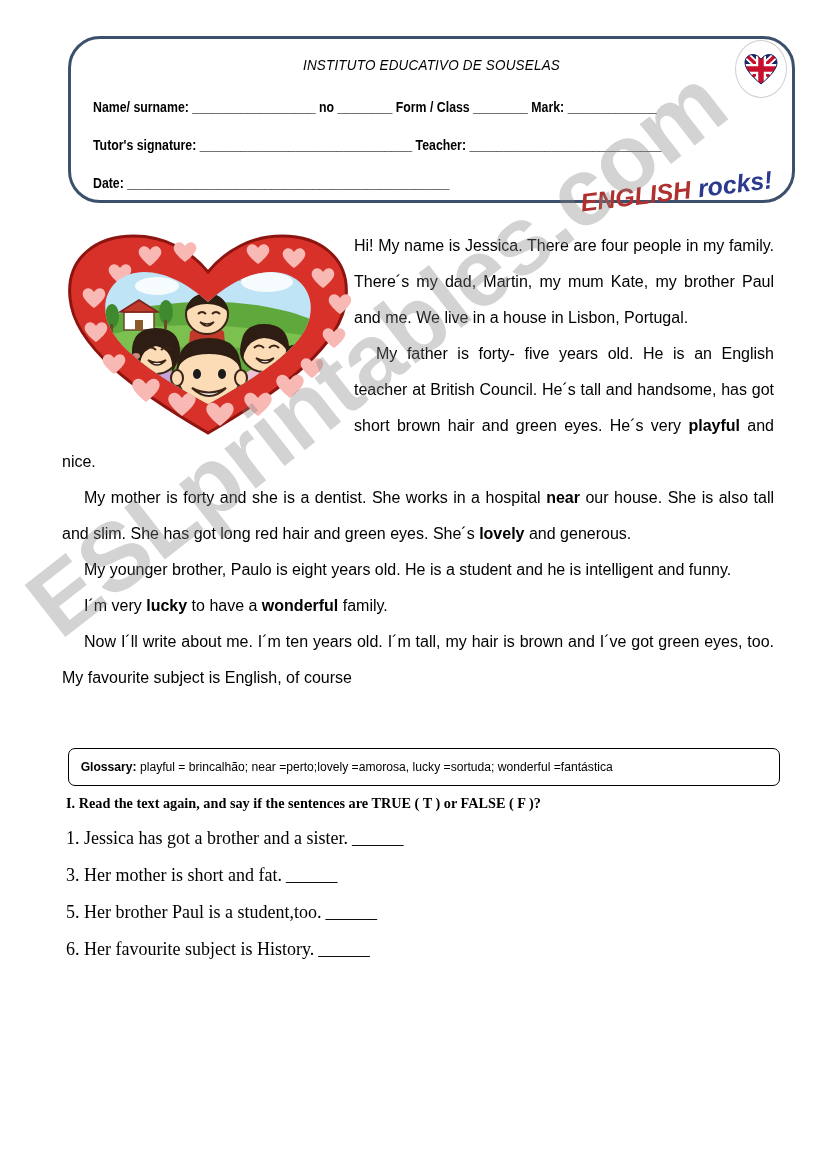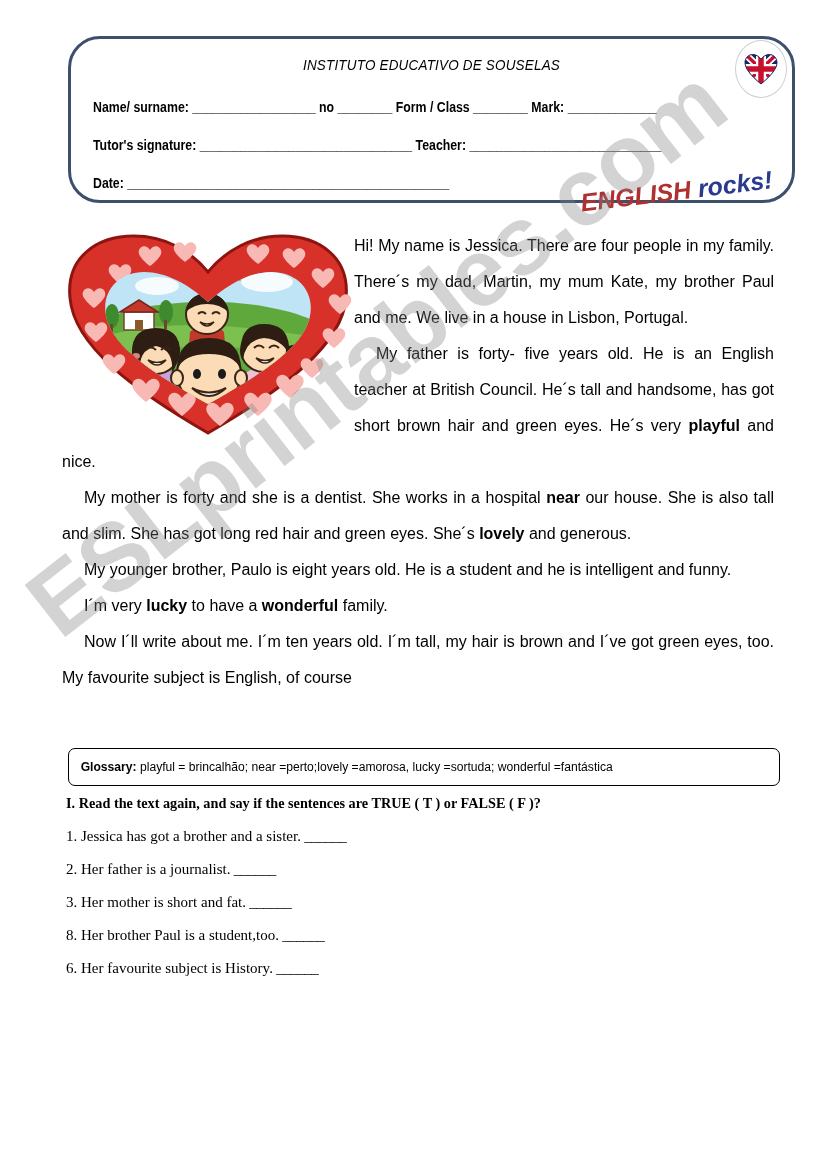--- a/index.html
+++ b/index.html
@@ -176,21 +176,21 @@
   #ex-instruction {
     font-weight: bold;
     font-size: 15px;
     margin-bottom: 16px;
     white-space: nowrap;
     transform: scaleX(0.95);
     transform-origin: left center;
   }
   .ex-item {
     margin-bottom: 16px;
-    font-size: 15px;
+    font-size: 18px;
     white-space: nowrap;
   }
   .ex-blank { letter-spacing: -0.5px; }
 </style>
 </head>
 <body>
 
 <div id="header-box">
 
   <div id="school-title">INSTITUTO EDUCATIVO DE SOUSELAS</div>
@@ -327,21 +327,20 @@
 </div>
 
 <div id="glossary-box">
   <div id="glossary-text"><b>Glossary:</b><span> playful = brincalhão; near =perto;lovely =amorosa, lucky =sortuda; wonderful =fantástica</span></div>
 </div>
 
 <div id="exercise">
   <div id="ex-instruction">I. Read the text again, and say if the sentences are TRUE  ( T ) or FALSE ( F )?</div>
 
   <div class="ex-item"><span>1. Jessica has got a brother and a sister.</span><span class="ex-blank"> ______</span></div>
-  <div class="ex-item"><span>2. Her father is a journalist.</span><span class="ex-blank"> ______</span></div>
   <div class="ex-item"><span>3. Her mother is short and fat.</span><span class="ex-blank"> ______</span></div>
-  <div class="ex-item"><span>8. Her brother Paul is a student,too.</span><span class="ex-blank"> ______</span></div>
+  <div class="ex-item"><span>5. Her brother Paul is a student,too.</span><span class="ex-blank"> ______</span></div>
   <div class="ex-item"><span>6. Her favourite subject is History.</span><span class="ex-blank"> ______</span></div>
 </div>
 
 <div id="watermark">
   <div class="wm-text">ESLprintables.com</div>
 </div>
 
 </body></html>

